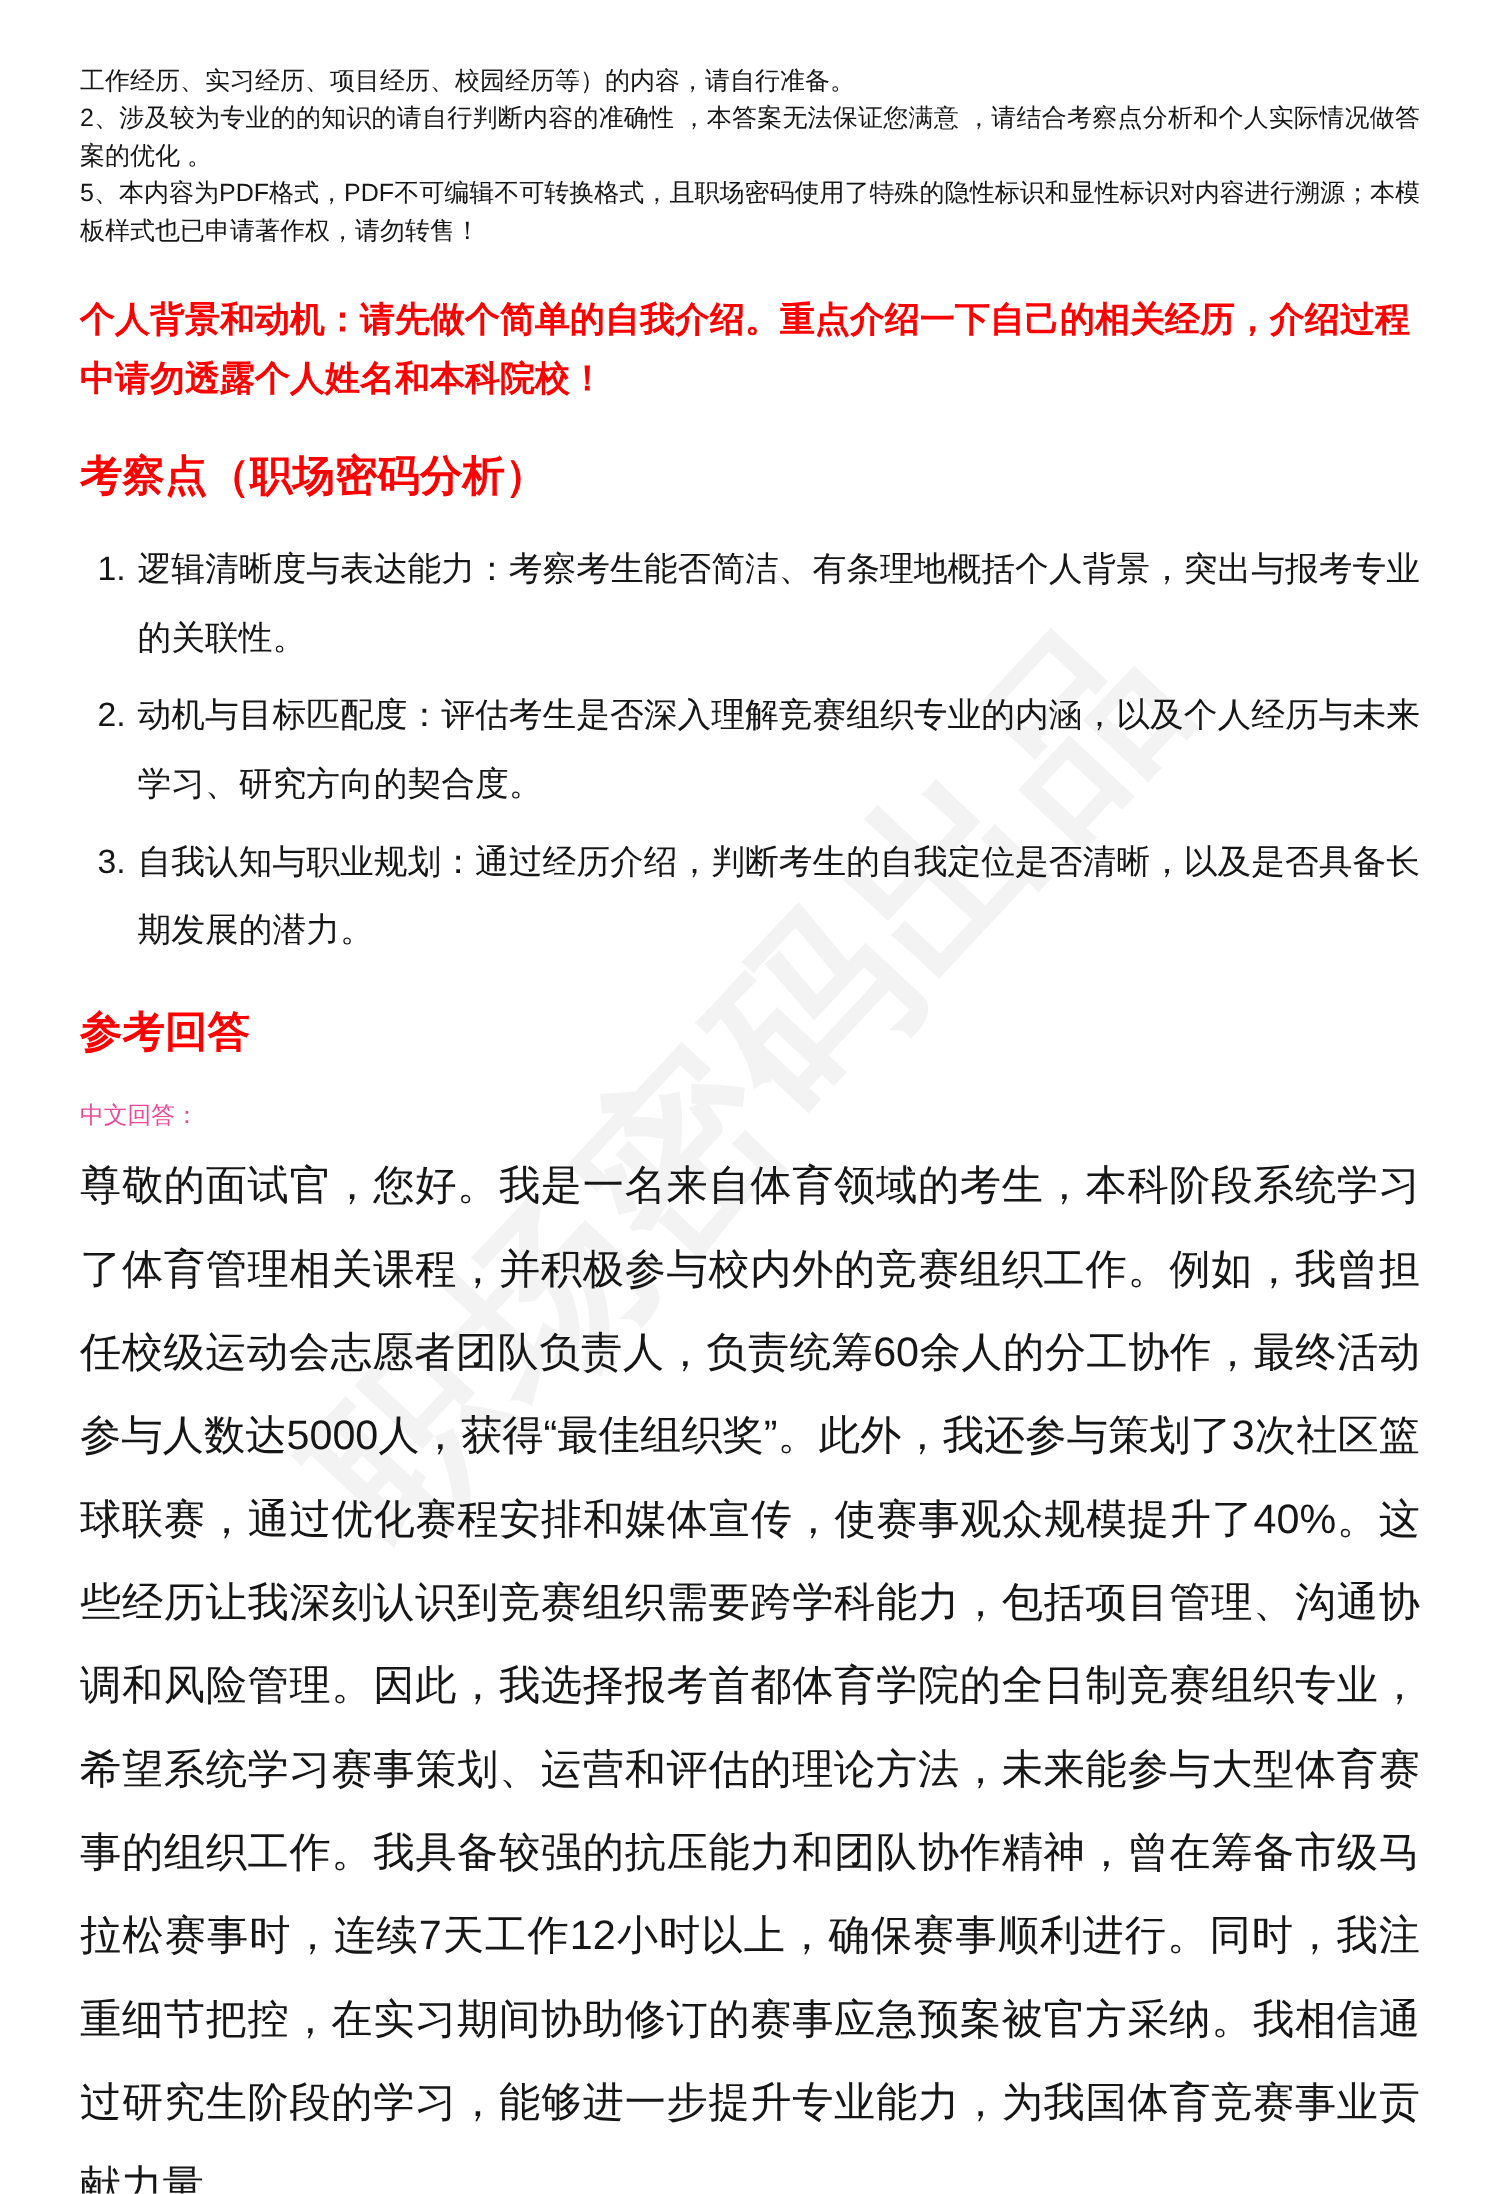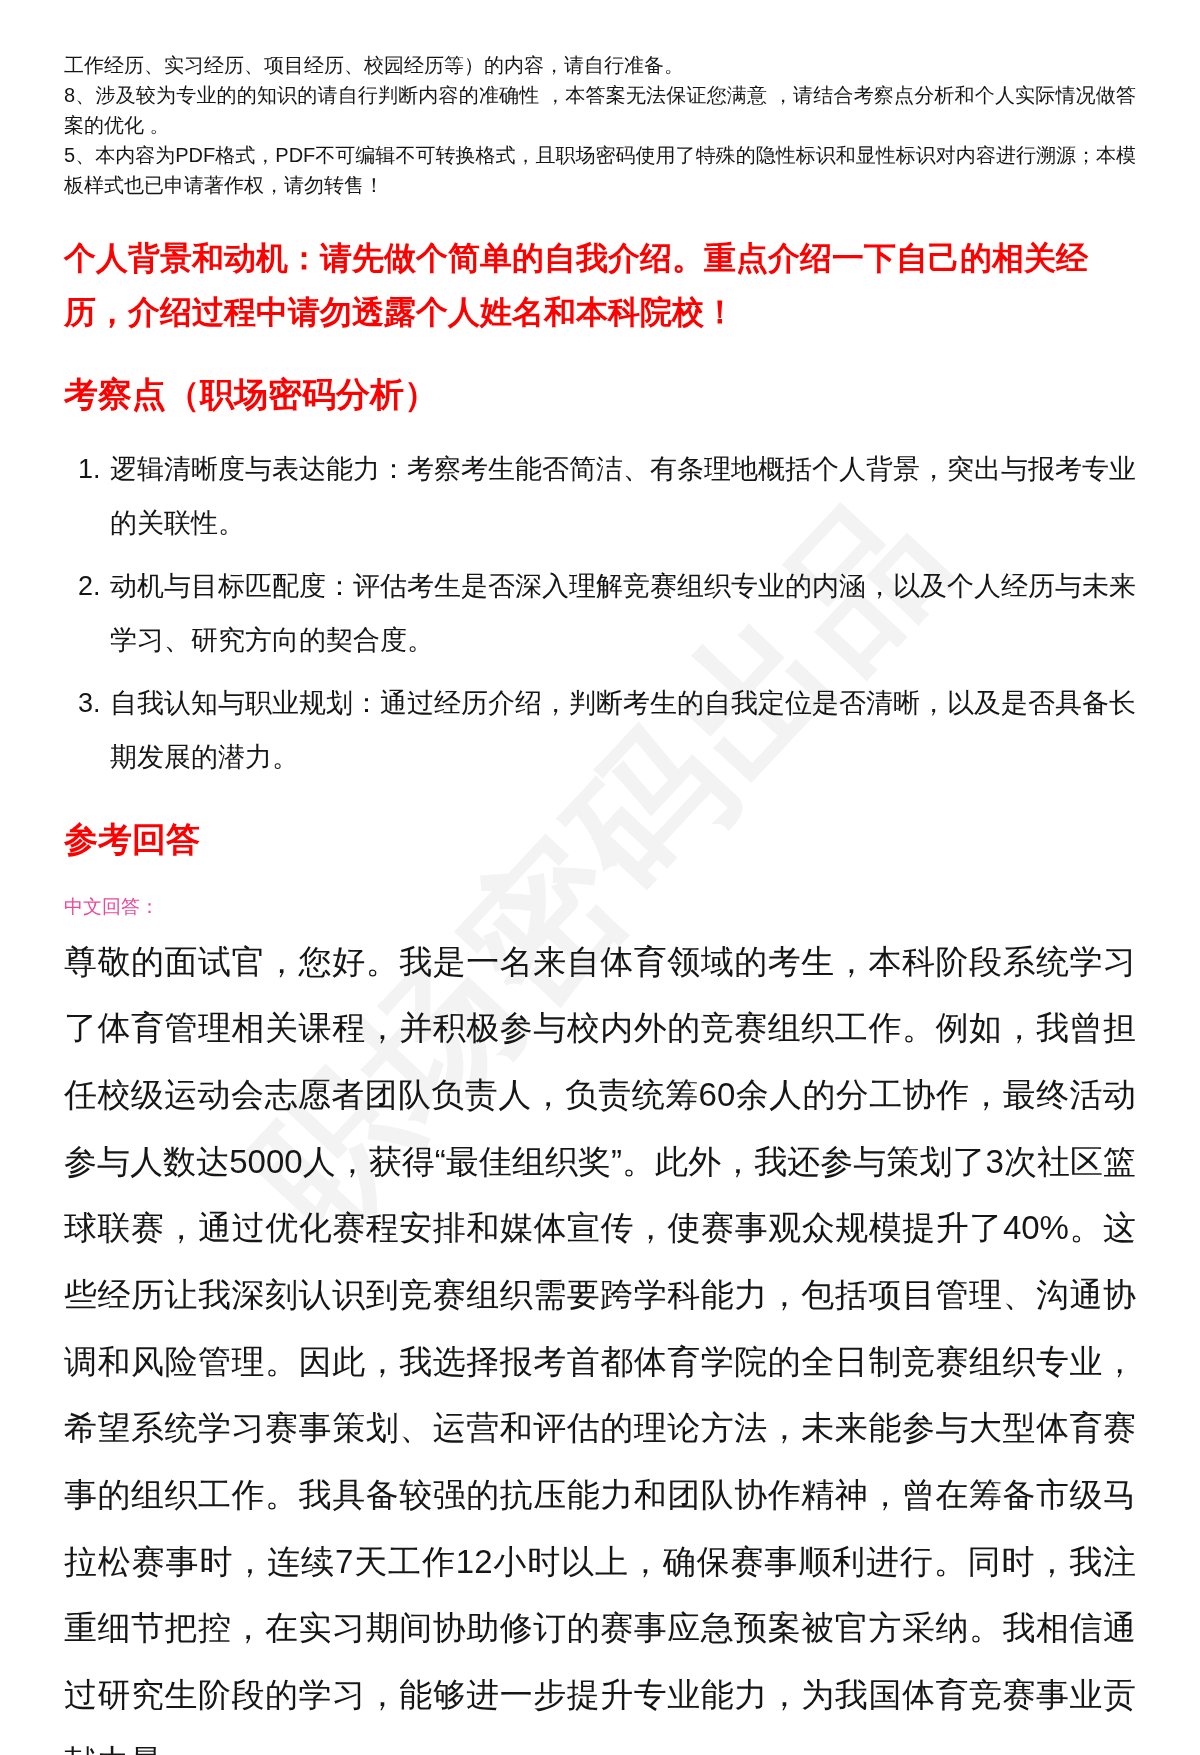--- a/index.html
+++ b/index.html
@@ -27,21 +27,21 @@
     white-space: nowrap;
     z-index: 0;
     pointer-events: none;
     user-select: none;
   }
   .content { position: relative; z-index: 1; }
   .disclaimer { font-size: 20px; line-height: 1.5; color: #161616; }
   .disclaimer p { margin: 0; text-align: justify; }
   .question-title {
     margin: 32px 0 0 0;
-    font-size: 32px;
+    font-size: 28px;
     font-weight: 700;
     line-height: 1.68;
     color: #ff0000;
   }
   .section-heading {
     margin: 32px 0 0 0;
     font-size: 34px;
     font-weight: 700;
     color: #ff0000;
   }
@@ -85,21 +85,21 @@
 <body>
 
 <div class="page">
 
   <div class="watermark">职场密码出品</div>
 
   <div class="content">
 
     <div class="disclaimer">
       <p>工作经历、实习经历、项目经历、校园经历等）的内容，请自行准备。</p>
-      <p>8、涉及较为专业的的知识的请自行判断内容的准确性 ，本答案无法保证您满意 ，请结合考察点分析和个人实际情况做答案的优化 。</p>
+      <p>2、涉及较为专业的的知识的请自行判断内容的准确性 ，本答案无法保证您满意 ，请结合考察点分析和个人实际情况做答案的优化 。</p>
       <p>5、本内容为PDF格式，PDF不可编辑不可转换格式，且职场密码使用了特殊的隐性标识和显性标识对内容进行溯源；本模板样式也已申请著作权，请勿转售！</p>
     </div>
 
     <h2 class="question-title">个人背景和动机：请先做个简单的自我介绍。重点介绍一下自己的相关经历，介绍过程中请勿透露个人姓名和本科院校！</h2>
 
     <h3 class="section-heading">考察点（职场密码分析）</h3>
 
     <ol class="analysis-list">
       <li class="analysis-item">
         <span class="num">1.</span>

